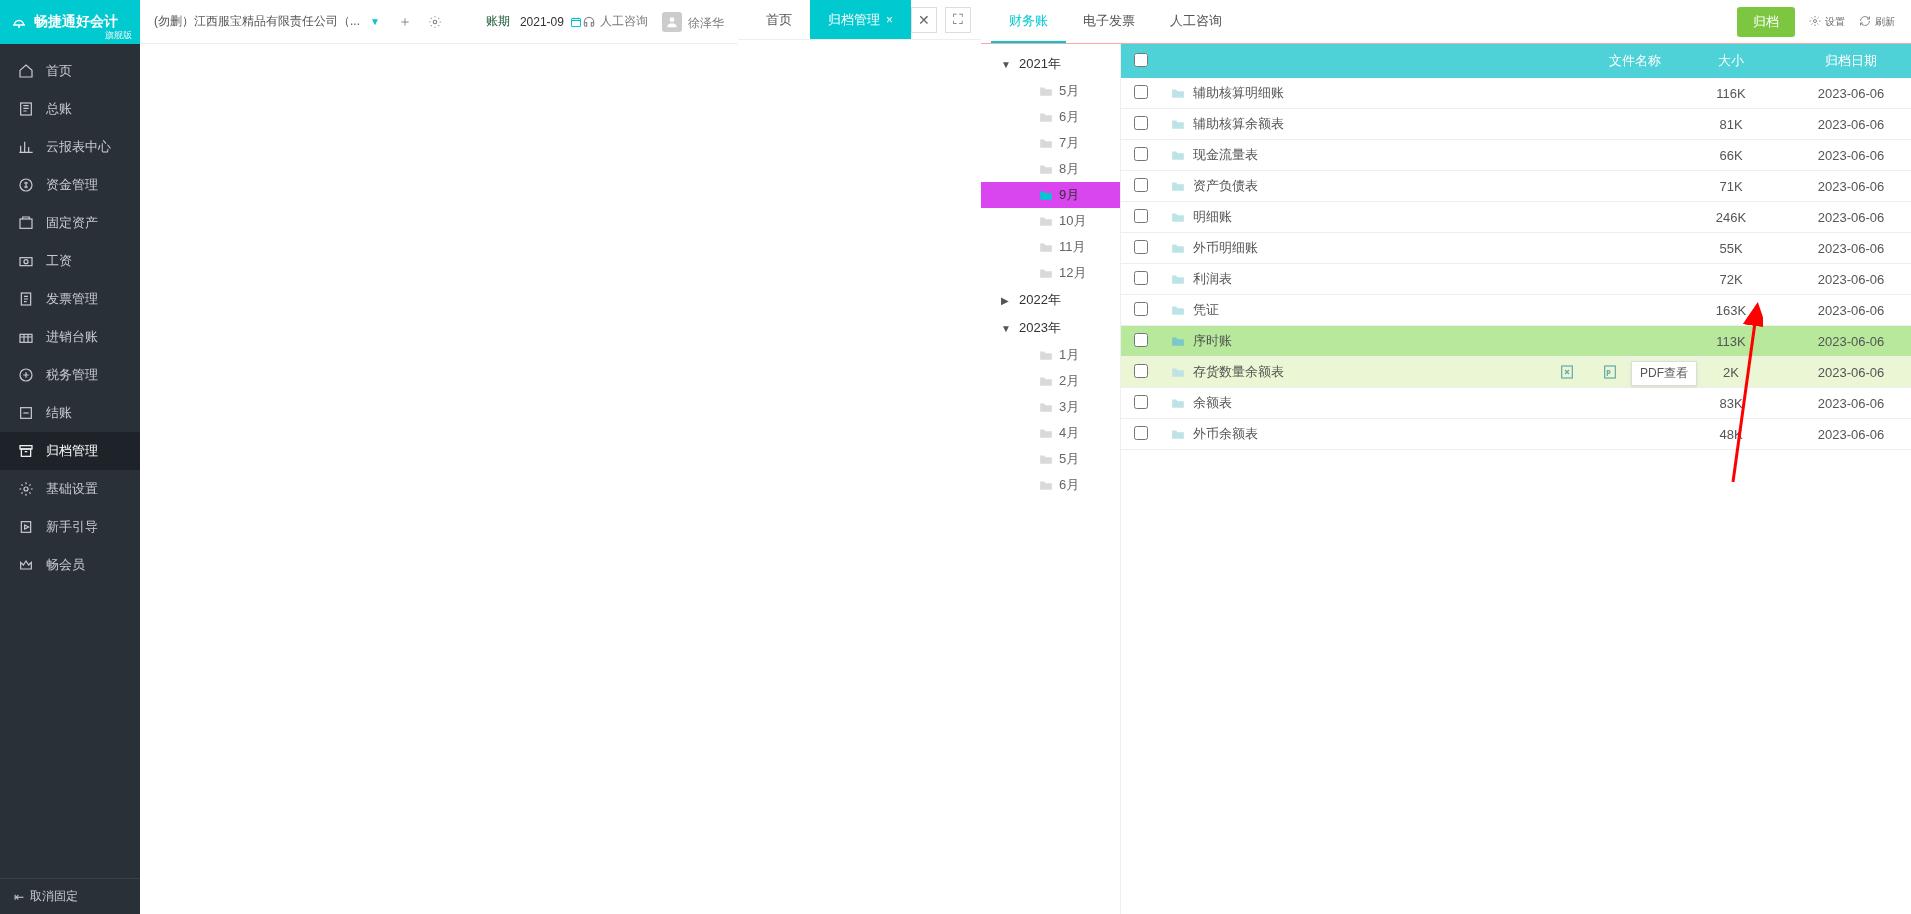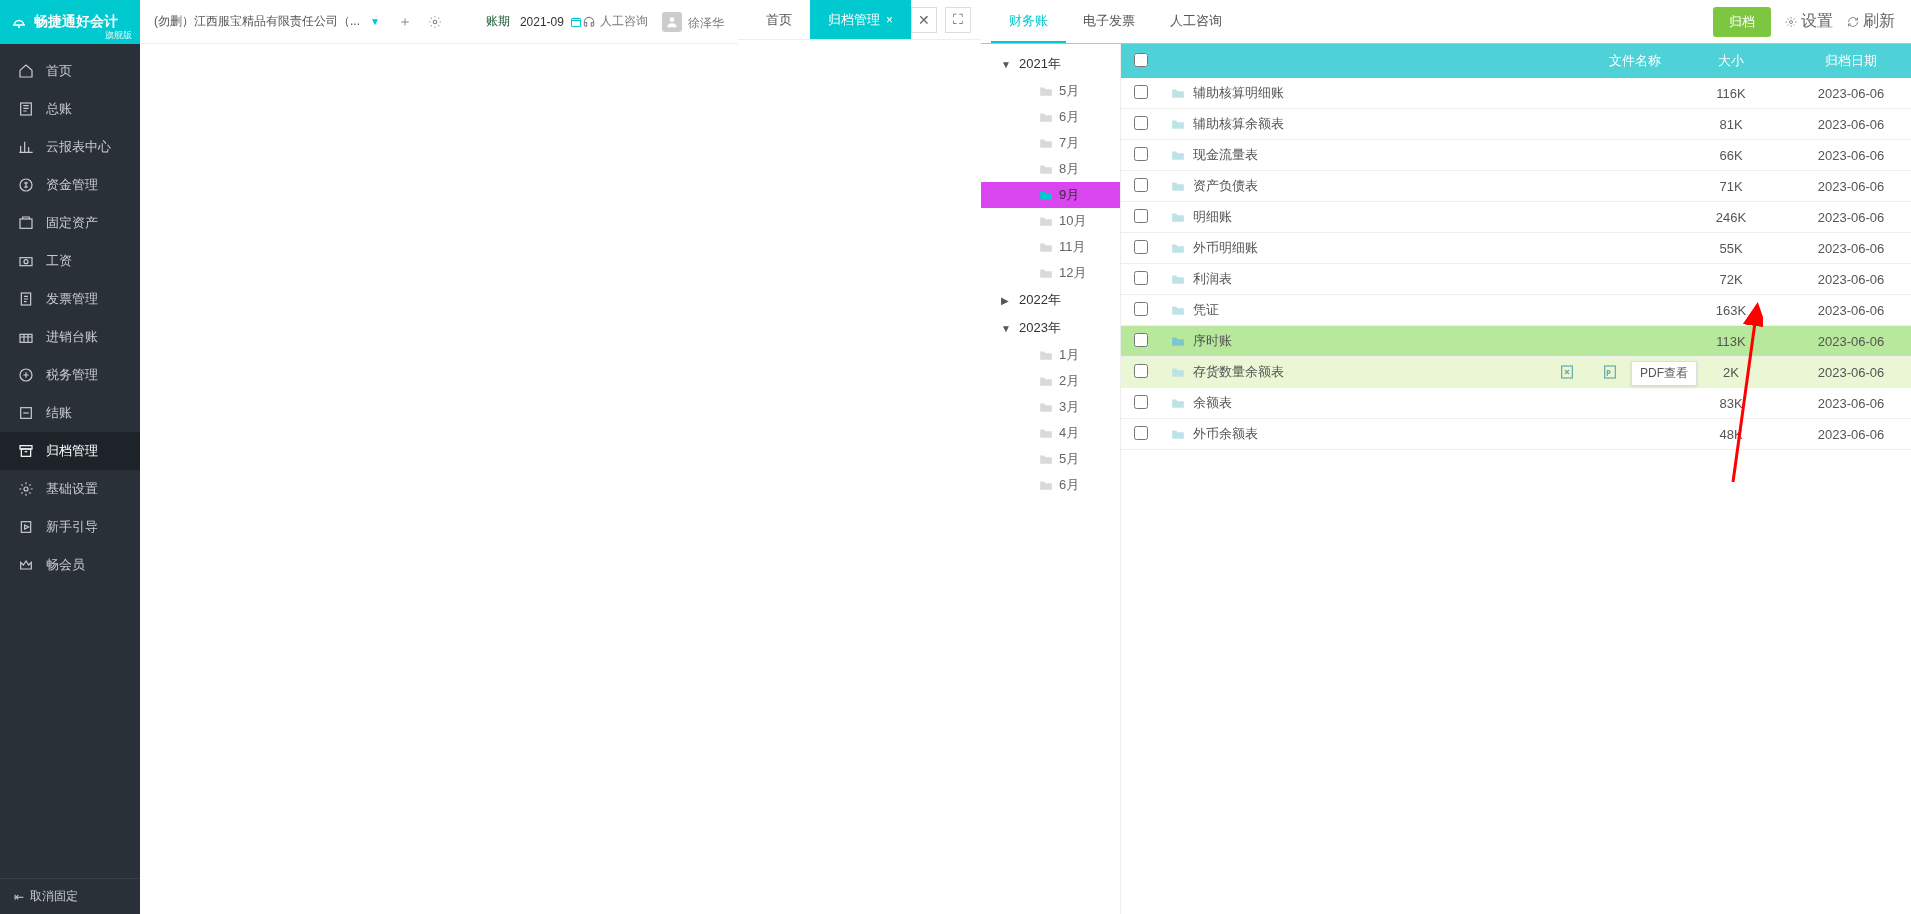--- a/index.html
+++ b/index.html
@@ -41,21 +41,21 @@
 
 
 .content { flex: 1; display: flex; flex-direction: column; min-height: 0; padding: 0; }
 
 
 .subtabs-row { height: 44px; display: flex; align-items: center; padding: 0 16px 0 10px; border-bottom: 1px solid #fca5a5; gap: 35px; }
 .subtab { padding: 0 18px; height: 100%; display: flex; align-items: center; cursor: pointer; color: #555; border-bottom: 2px solid transparent; margin-right: -1px; }
 .subtab.active { color: #00c9d0; border-bottom-color: #00c9d0; }
 .subtabs-actions { margin-left: auto; display: flex; align-items: center; gap: 14px; }
 .btn-primary { background: #7dc63f; color: #fff; padding: 6px 16px; border-radius: 3px; cursor: pointer; border: none; font-size: 13px; }
-.link-btn { color: #666; cursor: pointer; display: flex; align-items: center; gap: 4px; font-size: 16px; }
+.link-btn { color: #666; cursor: pointer; display: flex; gap: 4px; font-size: 10px; }
 
 
 .body { flex: 1; display: flex; min-height: 0; }
 
 
 .tree { width: 140px; border-right: 1px solid #eee; padding-top: 6px; overflow-y: auto; font-size: 13px; }
 .tree-year { display: flex; align-items: center; height: 28px; padding-left: 20px; color: #333; cursor: pointer; }
 .tree-year .caret { width: 12px; margin-right: 6px; font-size: 10px; color: #555; }
 .tree-month { display: flex; align-items: center; height: 26px; padding-left: 58px; color: #666; cursor: pointer; }
 .tree-month .folder-ic { width: 14px; height: 12px; margin-right: 6px; display: inline-block; }

